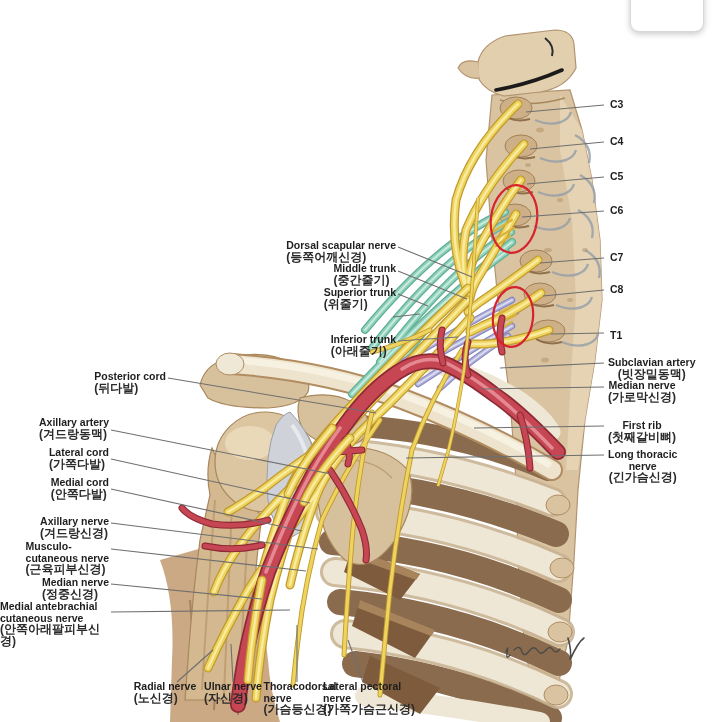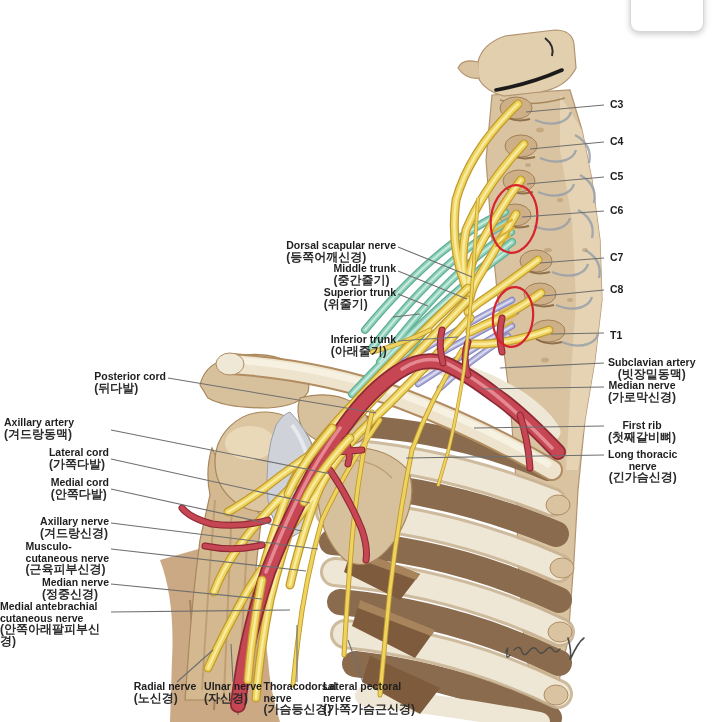--- a/index.html
+++ b/index.html
@@ -419,21 +419,21 @@
   <span class="kr">(위줄기)</span>
     </div>
 <div class="lbl ra" style="right:316px;top:334px">
   <span class="en">Inferior trunk</span>
   <span class="kr">(아래줄기)</span>
     </div>
 <div class="lbl ra" style="right:546px;top:371px">
   <span class="en">Posterior cord</span>
   <span class="kr">(뒤다발)</span>
     </div>
-<div class="lbl ra" style="right:638px;top:417px">
+<div class="lbl ra" style="right:603px;top:417px">
   <span class="en">Axillary artery</span>
   <span class="kr">(겨드랑동맥)</span>
     </div>
 <div class="lbl ra" style="right:603px;top:447px">
   <span class="en">Lateral cord</span>
   <span class="kr">(가쪽다발)</span>
     </div>
 <div class="lbl ra" style="right:603px;top:477px">
   <span class="en">Medial cord</span>
   <span class="kr">(안쪽다발)</span>

